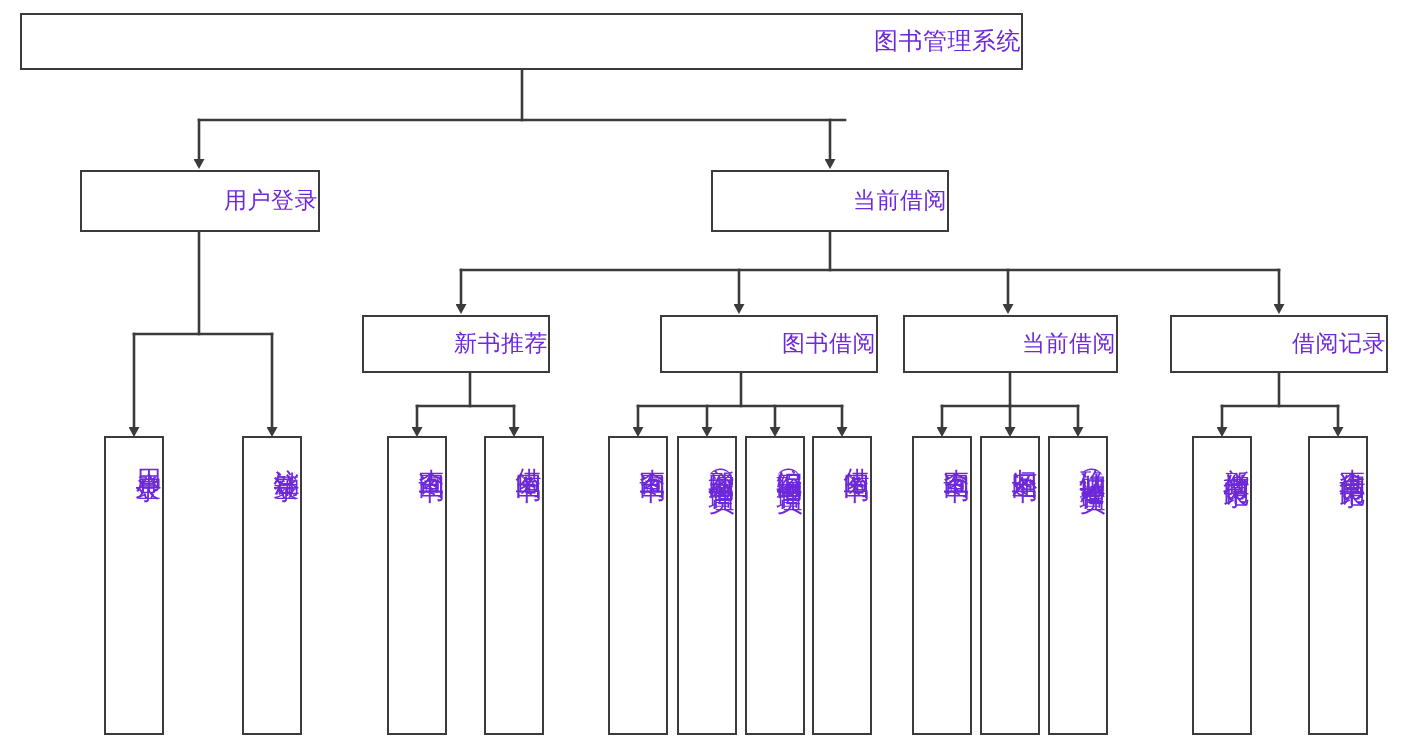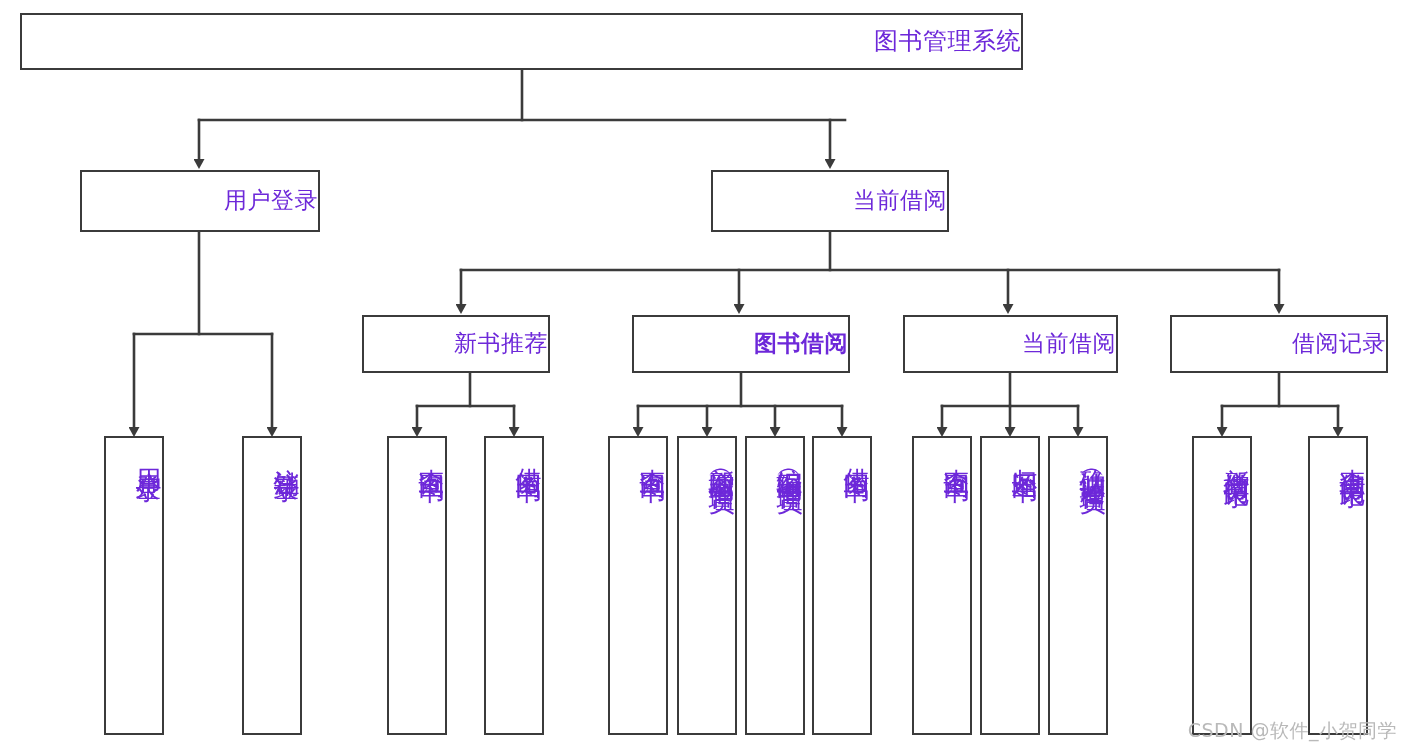--- a/index.html
+++ b/index.html
@@ -131,21 +131,21 @@
   <div class="node horiz" style="left:80px; top:170px; width:240px; height:62px;">
     <span class="lbl">用户登录</span>
   </div>
   <div class="node horiz" style="left:711px; top:170px; width:238px; height:62px;">
     <span class="lbl">当前借阅</span>
   </div>
 
   <div class="node horiz" style="left:362px; top:315px; width:188px; height:58px;">
     <span class="lbl">新书推荐</span>
   </div>
-  <div class="node horiz" style="left:632px; top:315px; width:218px; height:58px;font-weight:bold;">
+  <div class="node horiz" style="left:660px; top:315px; width:218px; height:58px;">
     <span class="lbl">图书借阅</span>
   </div>
   <div class="node horiz" style="left:903px; top:315px; width:215px; height:58px;padding-left:24px;">
     <span class="lbl">当前借阅</span>
   </div>
   <div class="node horiz" style="left:1170px; top:315px; width:218px; height:58px;padding-left:48px;">
     <span class="lbl">借阅记录</span>
   </div>
 
   <div class="node vert" style="left:104px; top:436px; width:60px; height:299px;">
@@ -185,15 +185,14 @@
     <span class="lbl">确认归还（管理员）</span>
   </div>
 
   <div class="node vert" style="left:1192px; top:436px; width:60px; height:299px;">
     <span class="lbl">新增借阅记录</span>
   </div>
   <div class="node vert" style="left:1308px; top:436px; width:60px; height:299px;">
     <span class="lbl">查询借阅记录</span>
   </div>
 
-  <div id="watermark">CSDN @软件_小贺同学</div>
 
 </div>
 
 </body></html>

